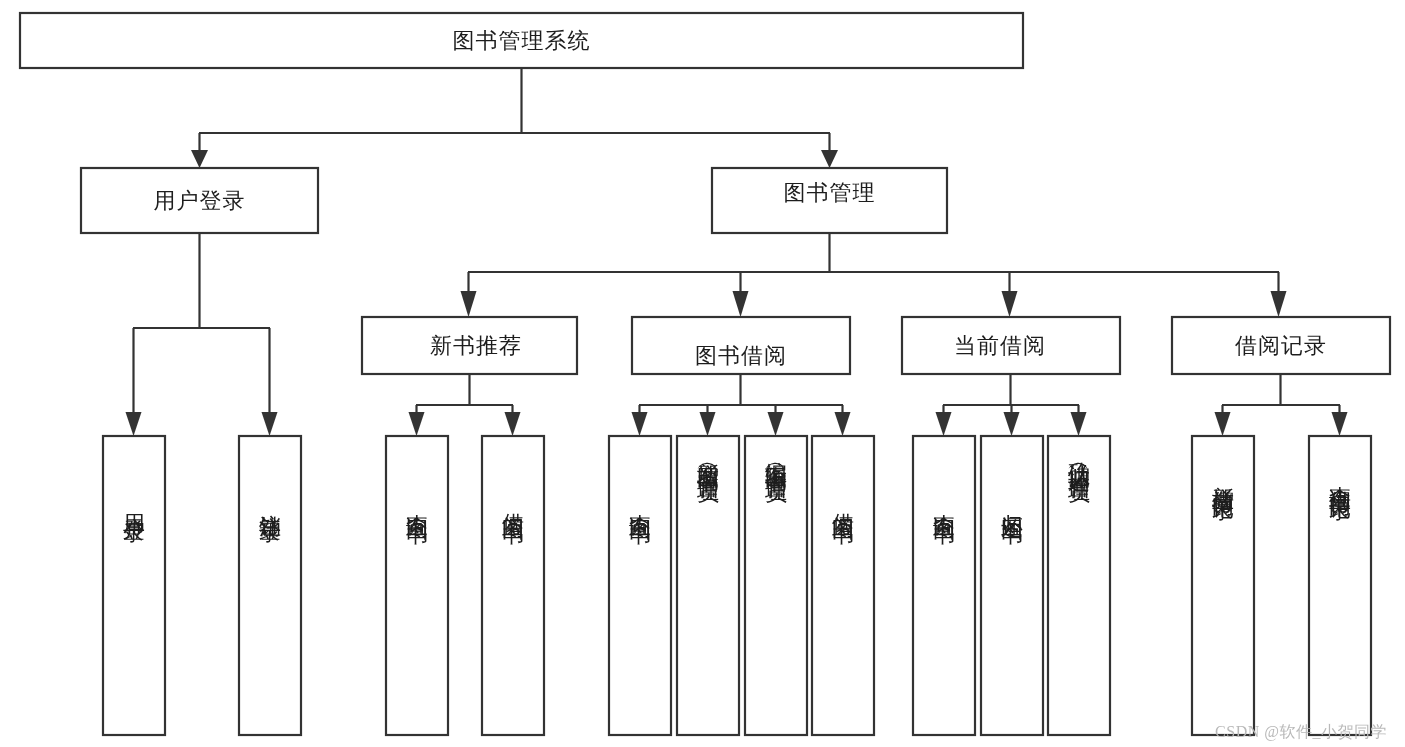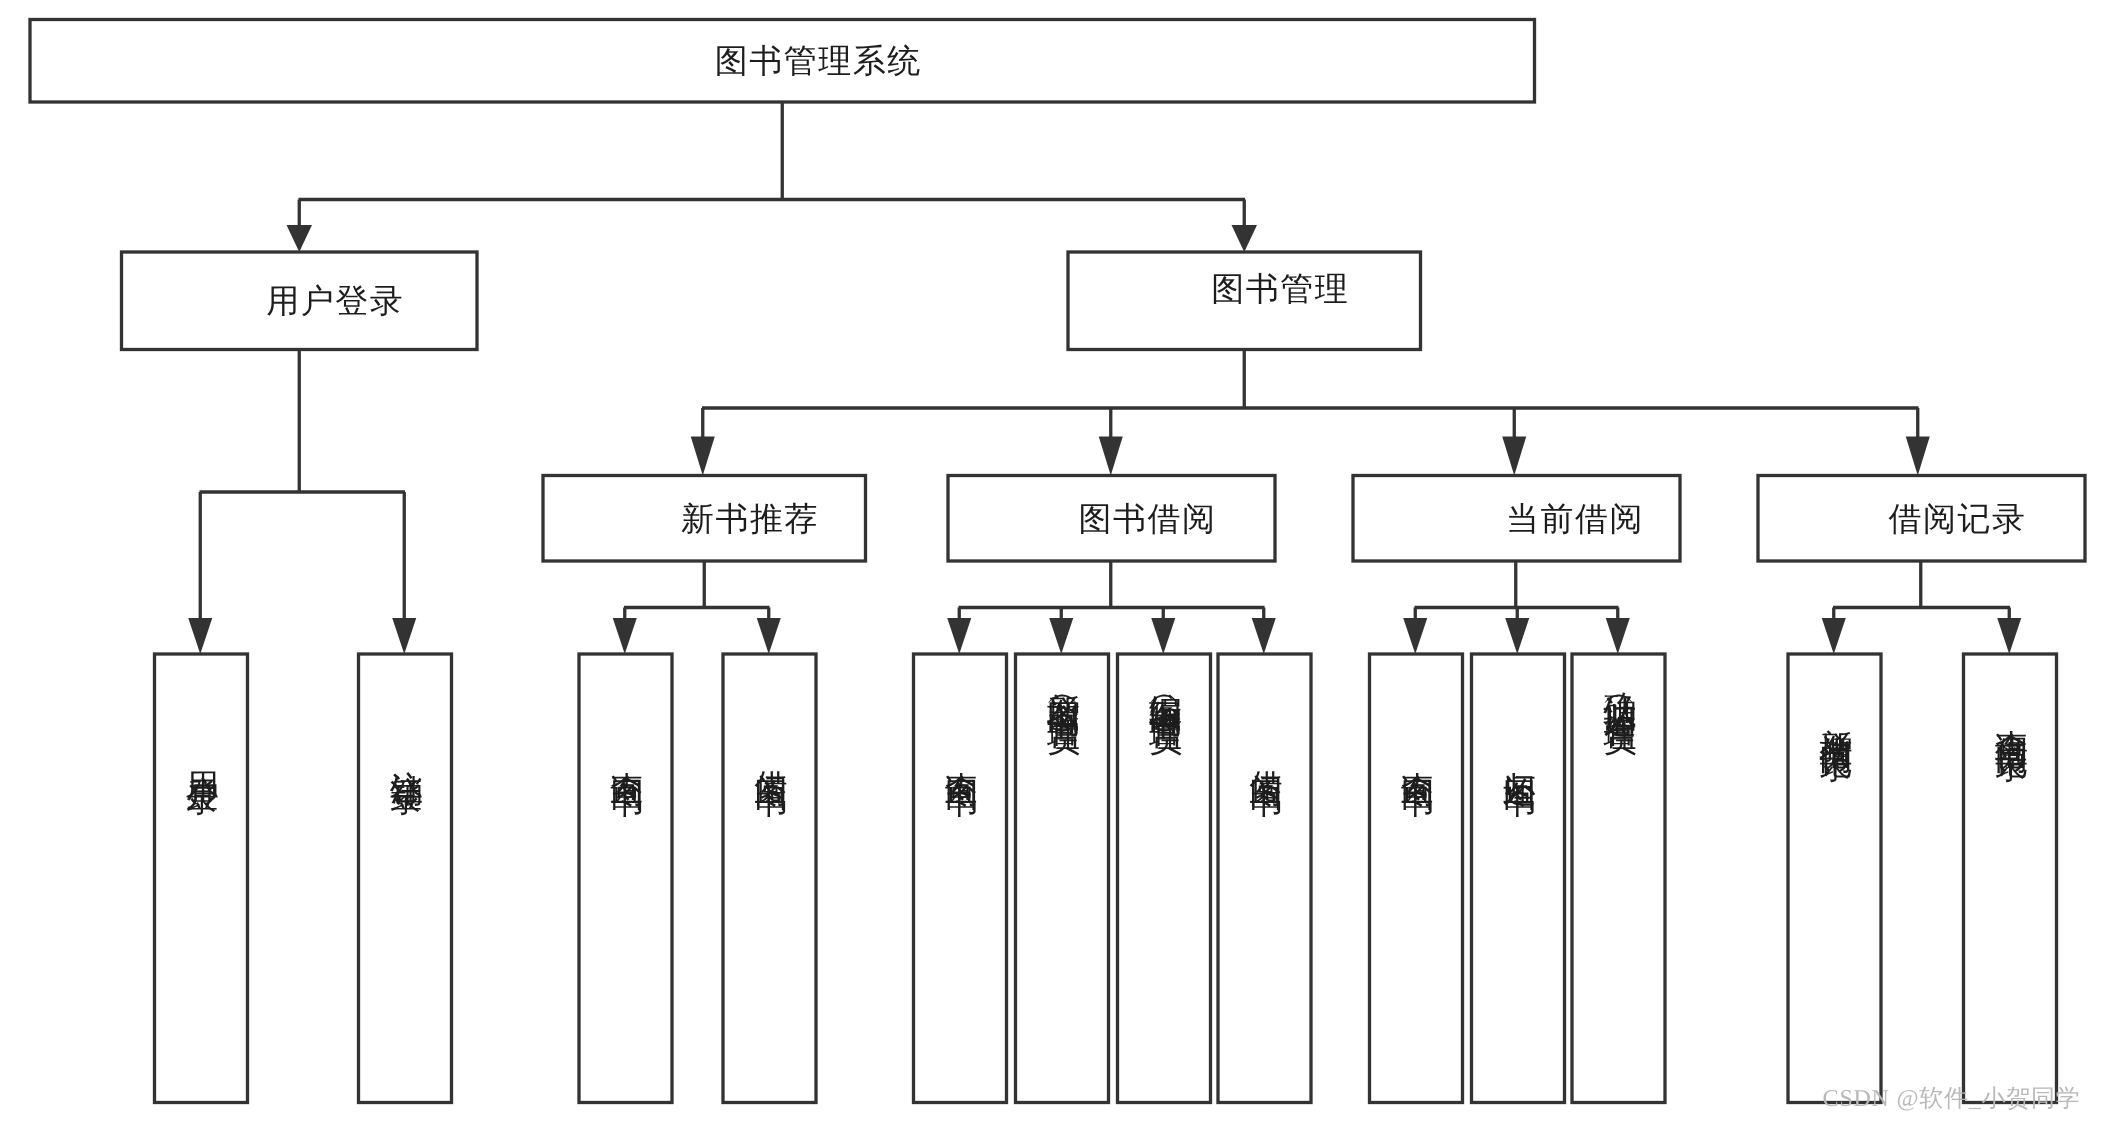--- a/index.html
+++ b/index.html
@@ -65,21 +65,20 @@
     position: absolute;
     display: flex;
     align-items: center;
     justify-content: center;
     pointer-events: none;
     font-family: Liberation Mono, monospace;
     font-size: 22px;
     color: #1d1d1d;
     letter-spacing: 1px;
     white-space: nowrap;
-    padding-left: 24px;
   }
   #watermark {
     position: absolute;
     right: 18px;
     bottom: 4px;
     font-family: Liberation Serif, serif;
     font-size: 16px;
     color: #b9b9b9;
     letter-spacing: 0.5px;
     white-space: nowrap;
@@ -182,22 +181,22 @@
     <rect class="box-rect" x="1192" y="436" width="62" height="299"></rect>
     <rect class="box-rect" x="1309" y="436" width="62" height="299"></rect>
   </svg>
 
   <div class="hlabel-wrap" style="left:20px; top:13px; width:1003px; height:55px;">图书管理系统</div>
 
   <div class="hlabel-wrap" style="left:81px; top:168px; width:237px; height:65px;">用户登录</div>
   <div class="hlabel-wrap" style="left:712px; top:168px; width:235px; height:49px;">图书管理</div>
 
   <div class="hlabel-wrap" style="left:362px; top:317px; width:228px; height:57px;">新书推荐</div>
-  <div class="hlabel-wrap" style="left:632px; top:317px; width:218px; height:57px;text-align:right;">图书借阅</div>
-  <div class="hlabel-wrap" style="left:928px; top:317px; width:196px; height:57px;">当前借阅</div>
+  <div class="hlabel-wrap" style="left:632px; top:327px; width:218px; height:57px;text-align:right;">图书借阅</div>
+  <div class="hlabel-wrap" style="left:902px; top:317px; width:196px; height:57px;">当前借阅</div>
   <div class="hlabel-wrap" style="left:1172px; top:317px; width:218px; height:57px;">借阅记录</div>
 
   <div class="vlabel-wrap" style="left:103px; top:436px; width:62px; height:299px;">
     <span class="vlabel-text" style="padding-top:60px;">用户登录</span>
   </div>
   <div class="vlabel-wrap" style="left:239px; top:436px; width:62px; height:299px;">
     <span class="vlabel-text" style="padding-top:60px;">注销登录</span>
   </div>
 
   <div class="vlabel-wrap" style="left:386px; top:436px; width:62px; height:299px;">

